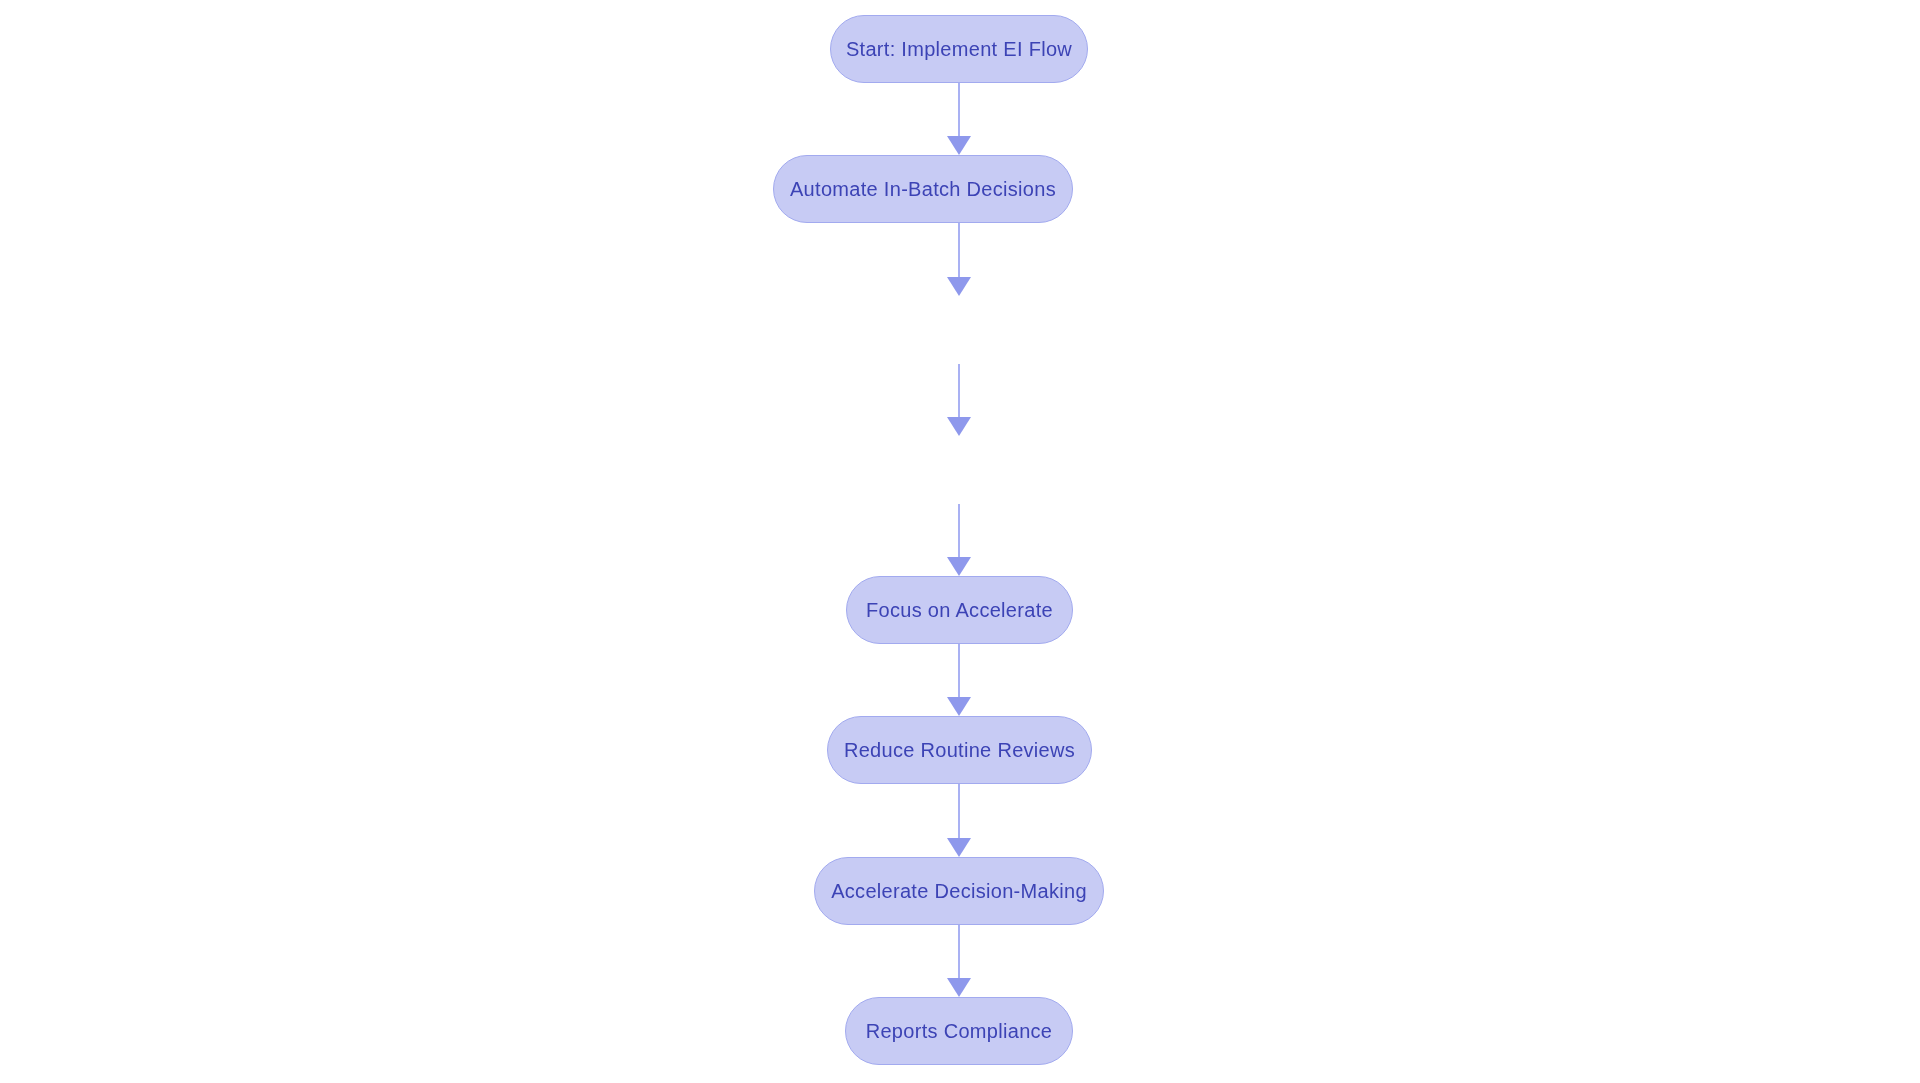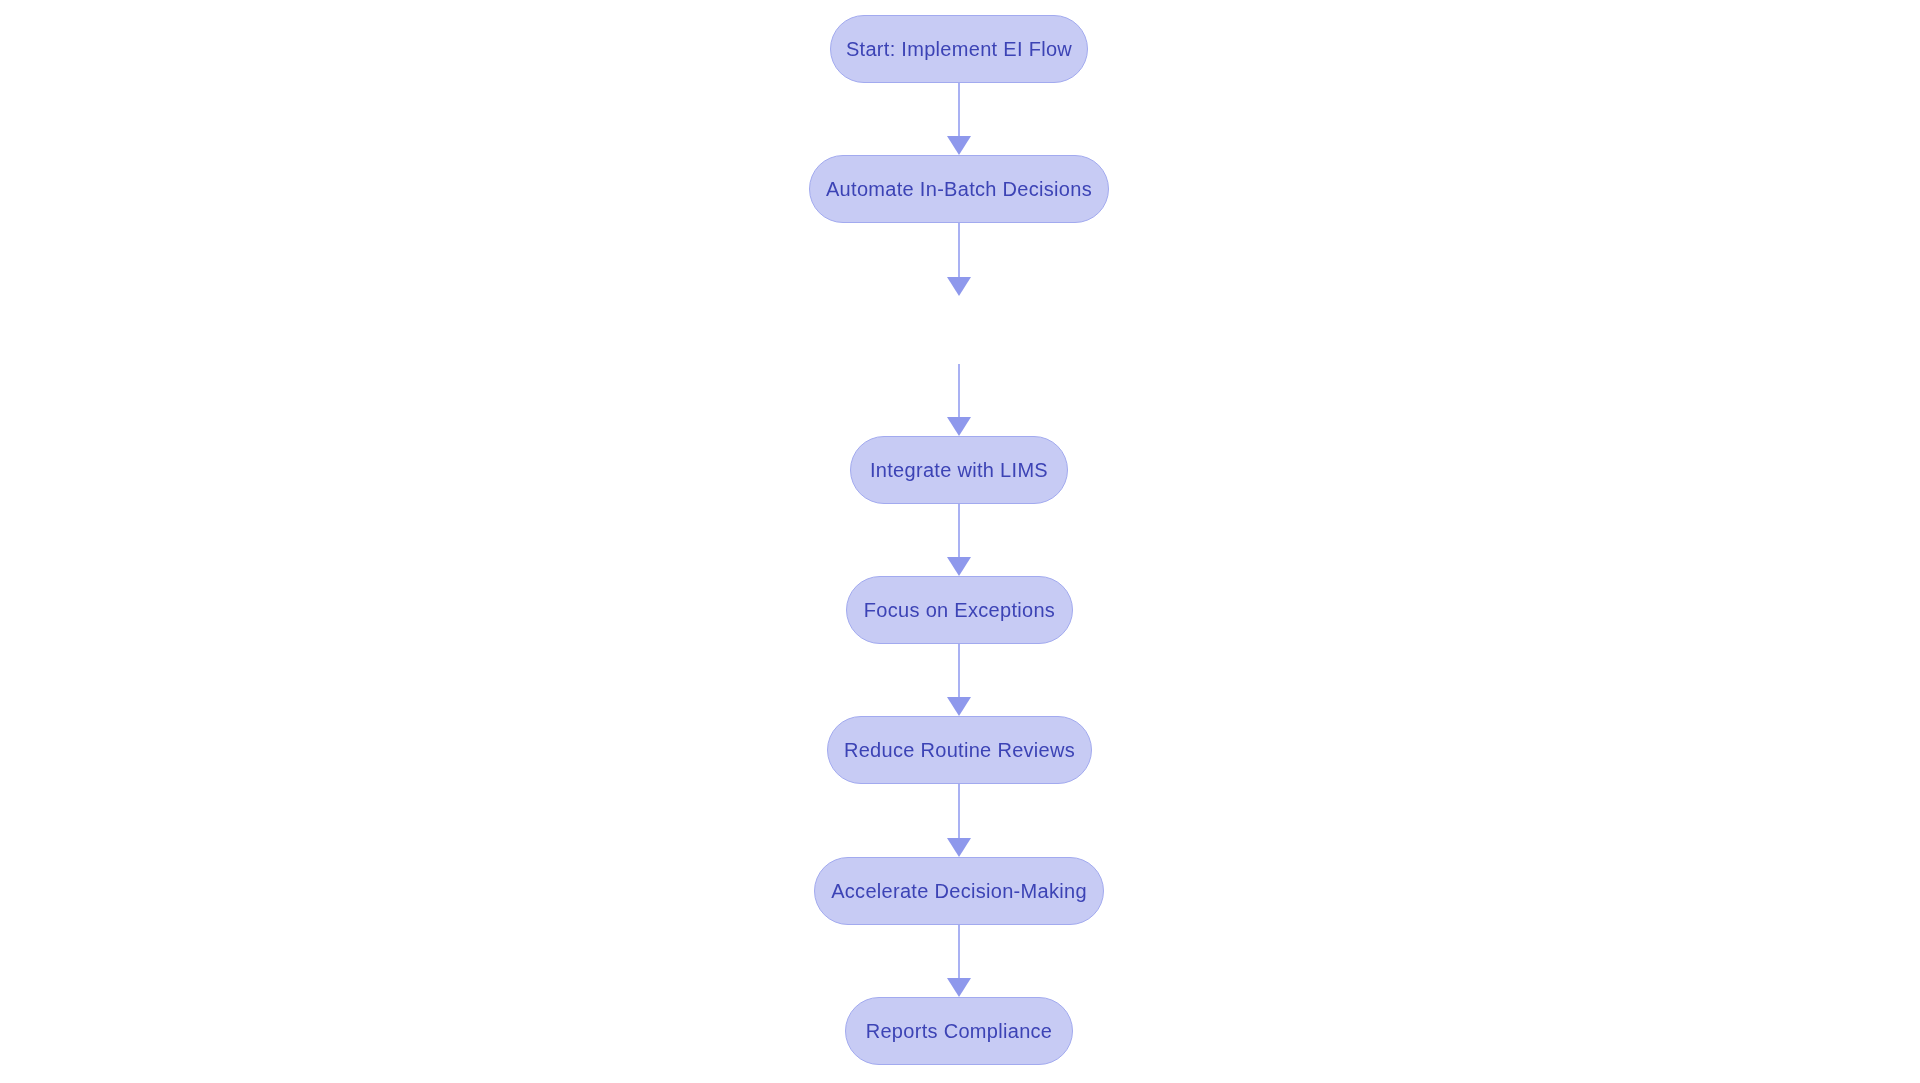--- a/index.html
+++ b/index.html
@@ -71,46 +71,43 @@
 
   <div class="node" style="left:830px; top:15px; width:258px;">
     <span class="node-label">Start: Implement EI Flow</span>
   </div>
 
   <div class="arrow" style="left:947px; top:83px; height:72px;">
     <span class="arrow-line"></span>
     <span class="arrow-head"></span>
   </div>
 
-  <div class="node" style="left:809px; top:155px; width:300px;">
+  <div class="node" style="left:773px; top:155px; width:300px;">
     <span class="node-label">Automate In-Batch Decisions</span>
   </div>
 
   <div class="arrow" style="left:947px; top:223px; height:73px;">
     <span class="arrow-line"></span>
     <span class="arrow-head"></span>
   </div>
 
 
   <div class="arrow" style="left:947px; top:364px; height:72px;">
     <span class="arrow-line"></span>
     <span class="arrow-head"></span>
   </div>
 
-  <div class="node" style="left:850px; top:436px; width:218px;">
-    <span class="node-label">Integrate with LIMS</span>
-  </div>
 
   <div class="arrow" style="left:947px; top:504px; height:72px;">
     <span class="arrow-line"></span>
     <span class="arrow-head"></span>
   </div>
 
   <div class="node" style="left:846px; top:576px; width:227px;">
-    <span class="node-label">Focus on Exceptions</span>
+    <span class="node-label">Focus on Accelerate</span>
   </div>
 
   <div class="arrow" style="left:947px; top:644px; height:72px;">
     <span class="arrow-line"></span>
     <span class="arrow-head"></span>
   </div>
 
   <div class="node" style="left:827px; top:716px; width:265px;">
     <span class="node-label">Reduce Routine Reviews</span>
   </div>

